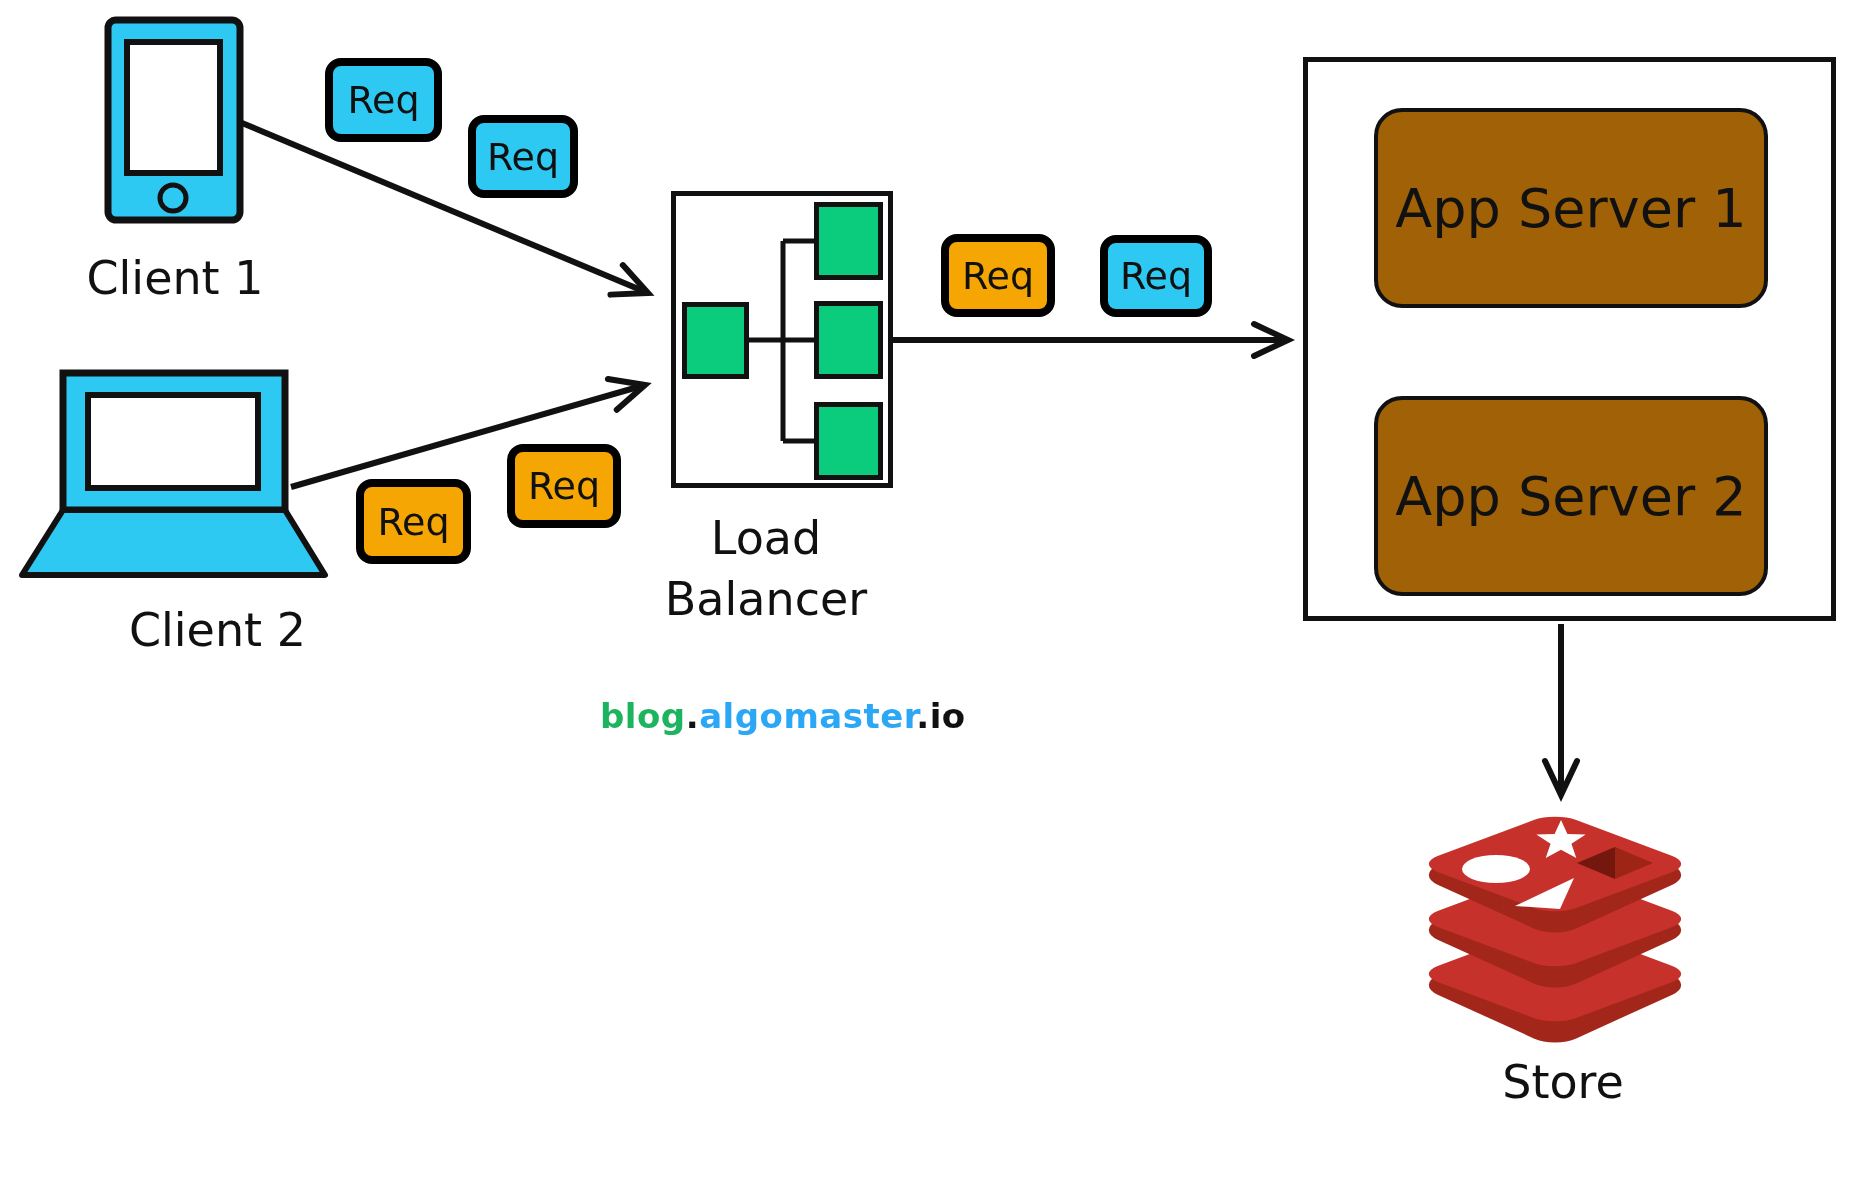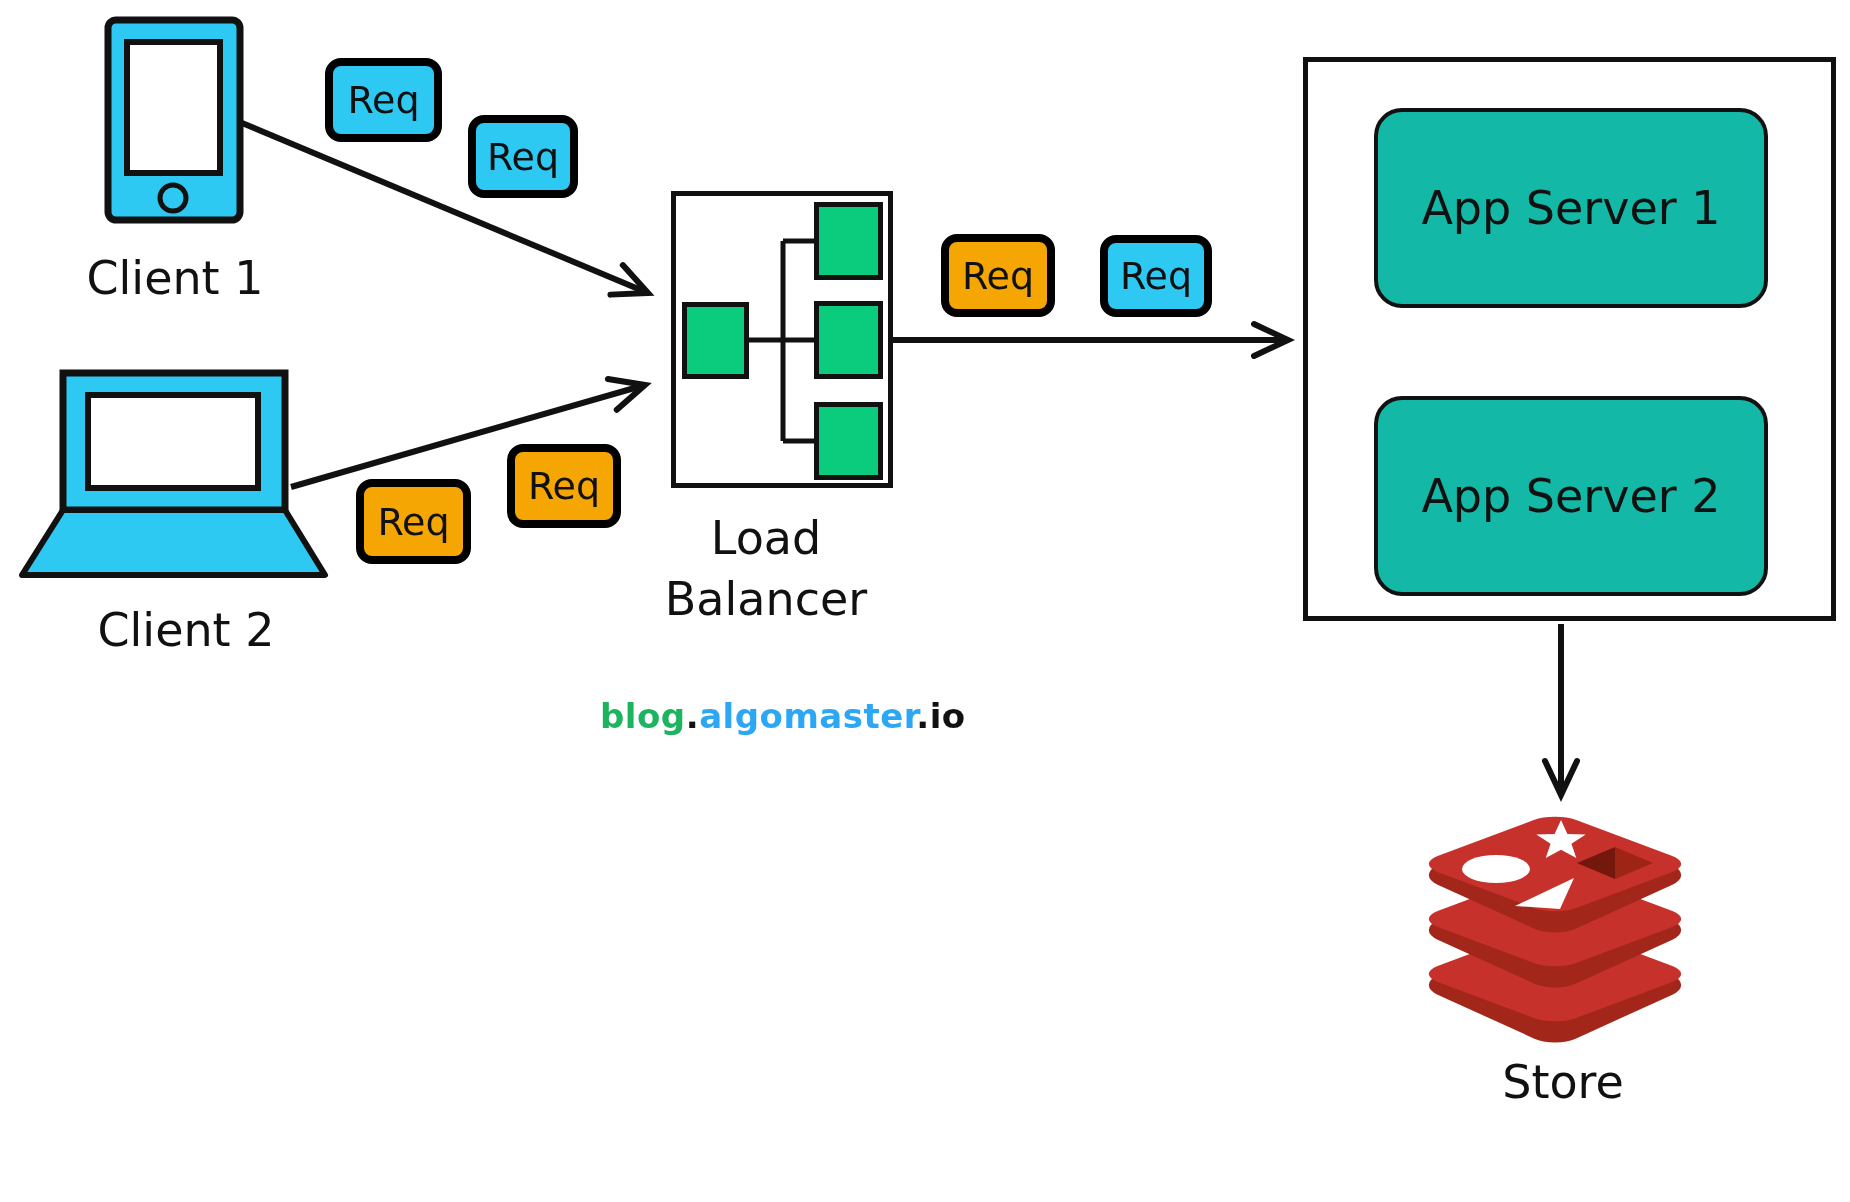--- a/index.html
+++ b/index.html
@@ -21,23 +21,23 @@
   .req-cyan{background:#2EC9F2;}
   .req-orange{background:#F5A602;}
 
   .lb-node{
     position:absolute;z-index:3;box-sizing:border-box;
     background:#0BCB7D;border:5px solid #111;
   }
 
   .server-box{
     position:absolute;z-index:3;box-sizing:border-box;
-    background:#14b8a6;border:4px solid #111;border-radius:28px;
+    background:#a16207;border:4px solid #111;border-radius:28px;
     display:flex;align-items:center;justify-content:center;
-    font-size:46px;color:#111;
+    font-size:54px;color:#111;
   }
 
   .diagram-label{
     position:absolute;z-index:3;text-align:center;
     font-size:46px;line-height:1.32;color:#111;white-space:nowrap;
   }
 
   .watermark{
     position:absolute;z-index:3;text-align:left;
     font-size:34px;font-weight:bold;letter-spacing:0.5px;white-space:nowrap;
@@ -131,21 +131,21 @@
   <div class="server-box" style="left:1374px;top:108px;width:394px;height:200px;">
     <span>App Server 1</span>
   </div>
   <div class="server-box" style="left:1374px;top:396px;width:394px;height:200px;">
     <span>App Server 2</span>
   </div>
 
   <div class="diagram-label" style="left:55px;top:248px;width:240px;">
     <span>Client 1</span>
   </div>
-  <div class="diagram-label" style="left:66px;top:600px;width:240px;">
+  <div class="diagram-label" style="left:66px;top:600px;width:240px;text-align:right;">
     <span>Client 2</span>
   </div>
   <div class="diagram-label" style="left:626px;top:508px;width:280px;">
     <div>Load</div>
     <div>Balancer</div>
   </div>
   <div class="diagram-label" style="left:1413px;top:1052px;width:300px;">
     <div>Store</div>
   </div>
 

